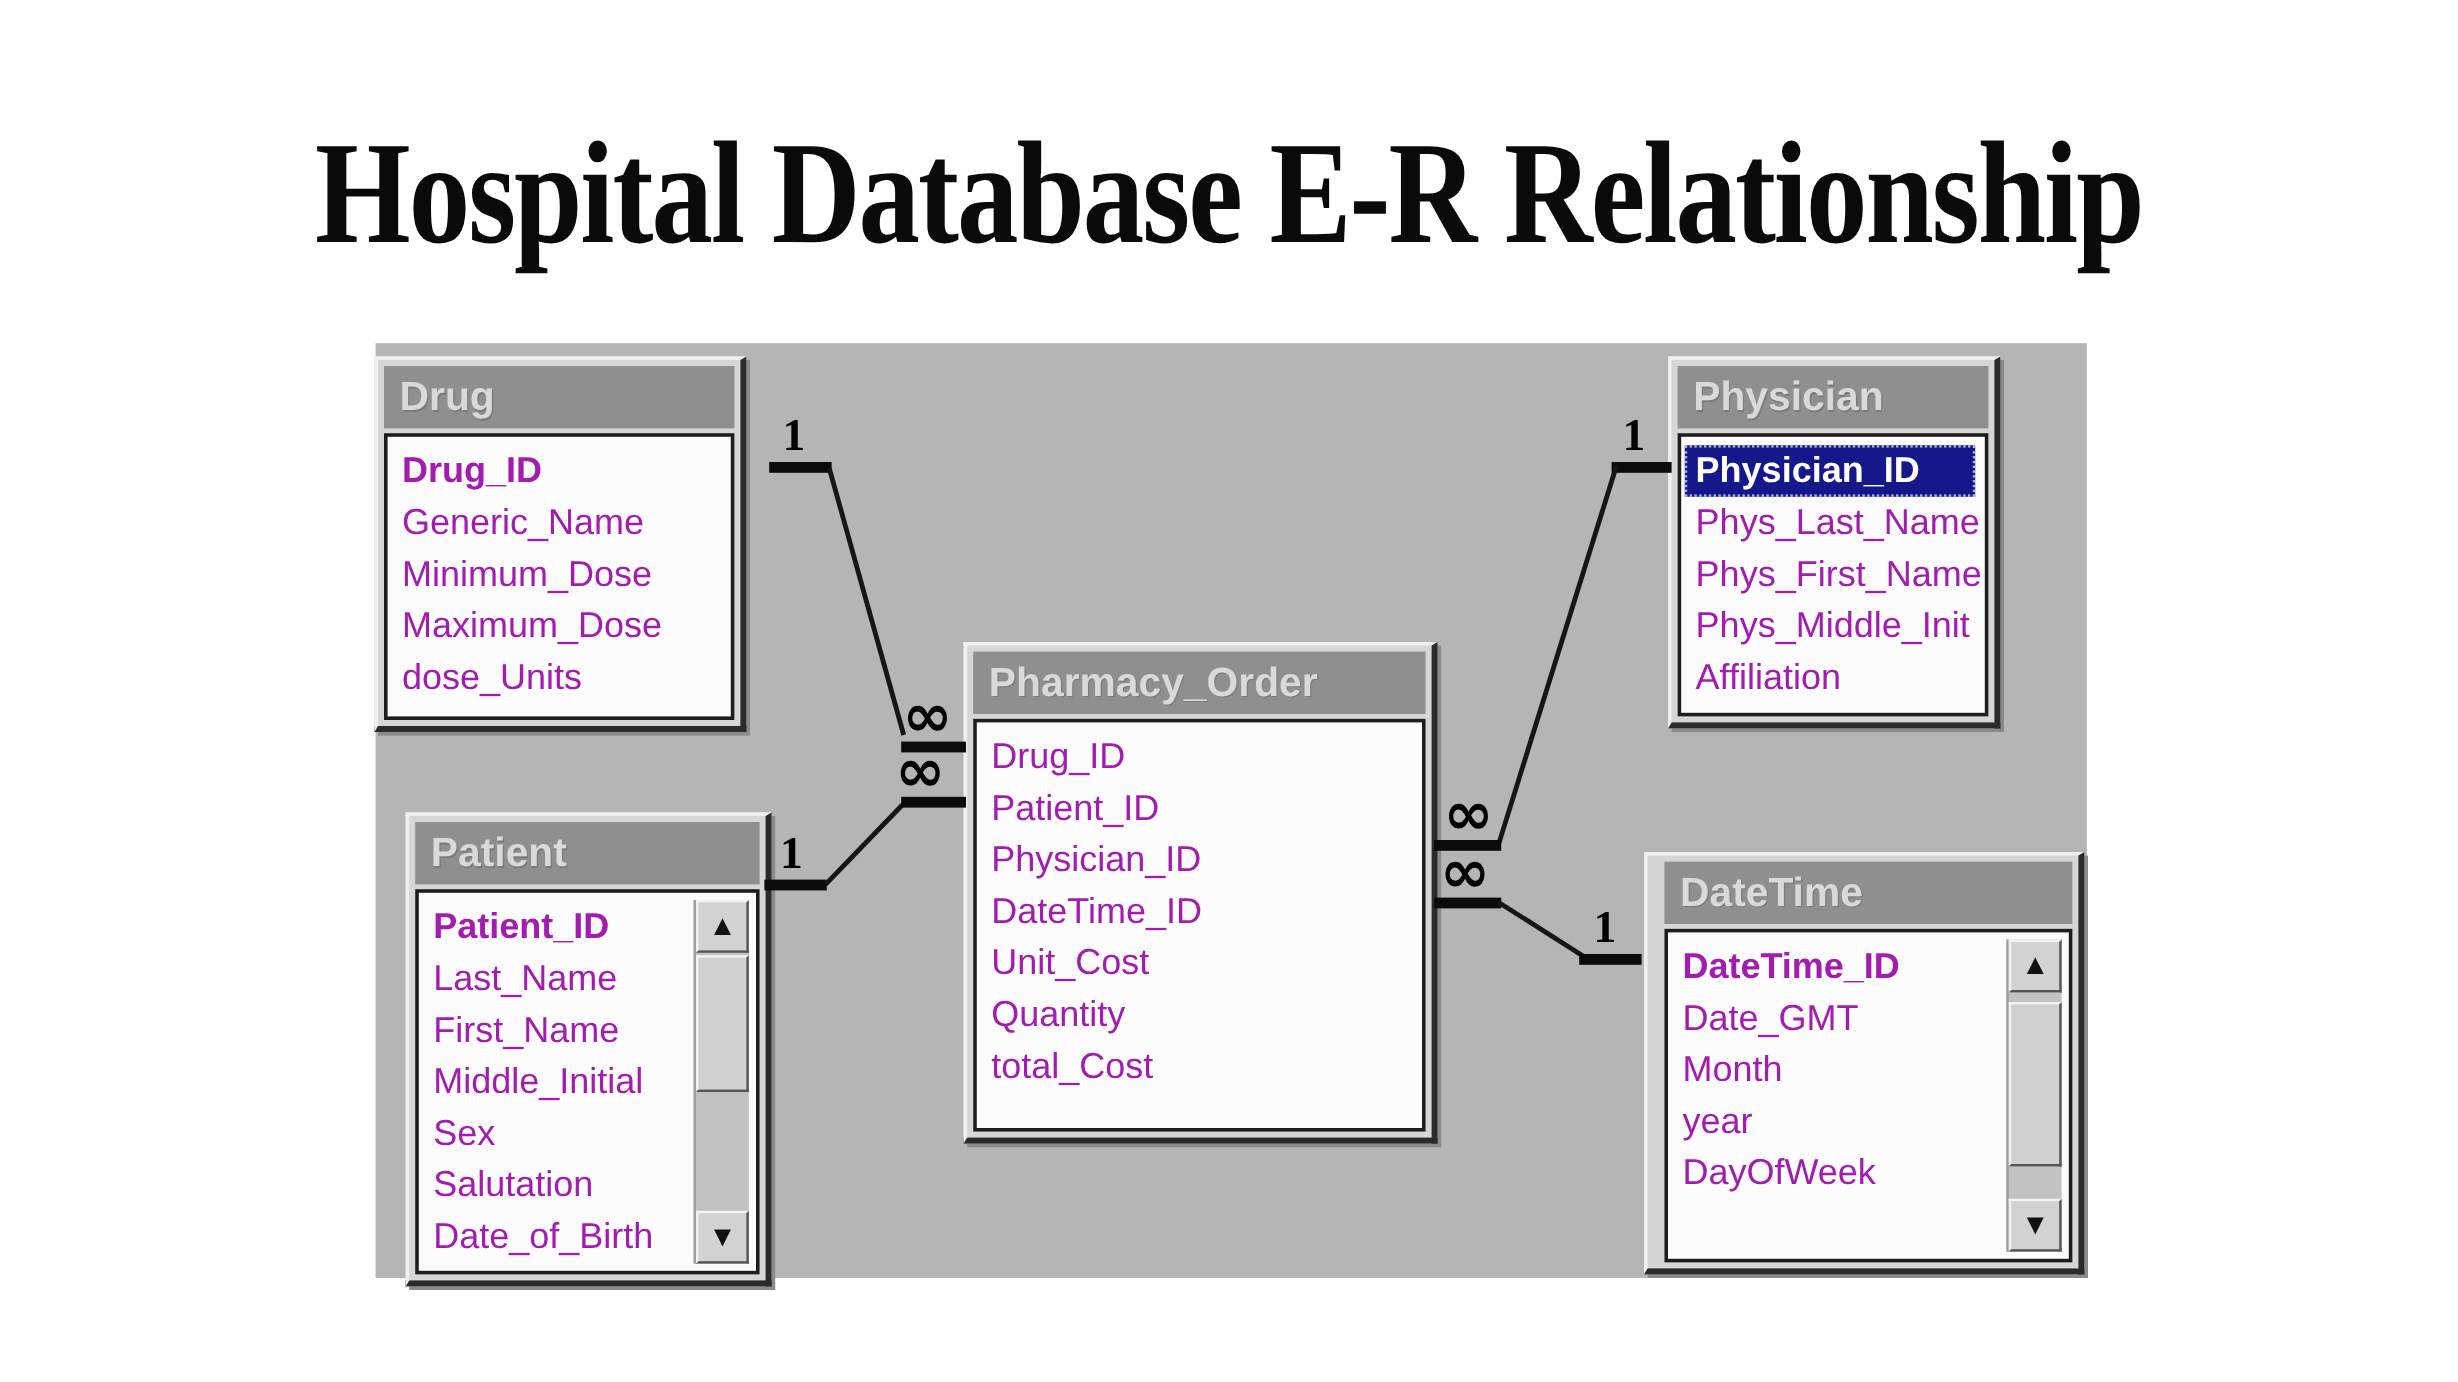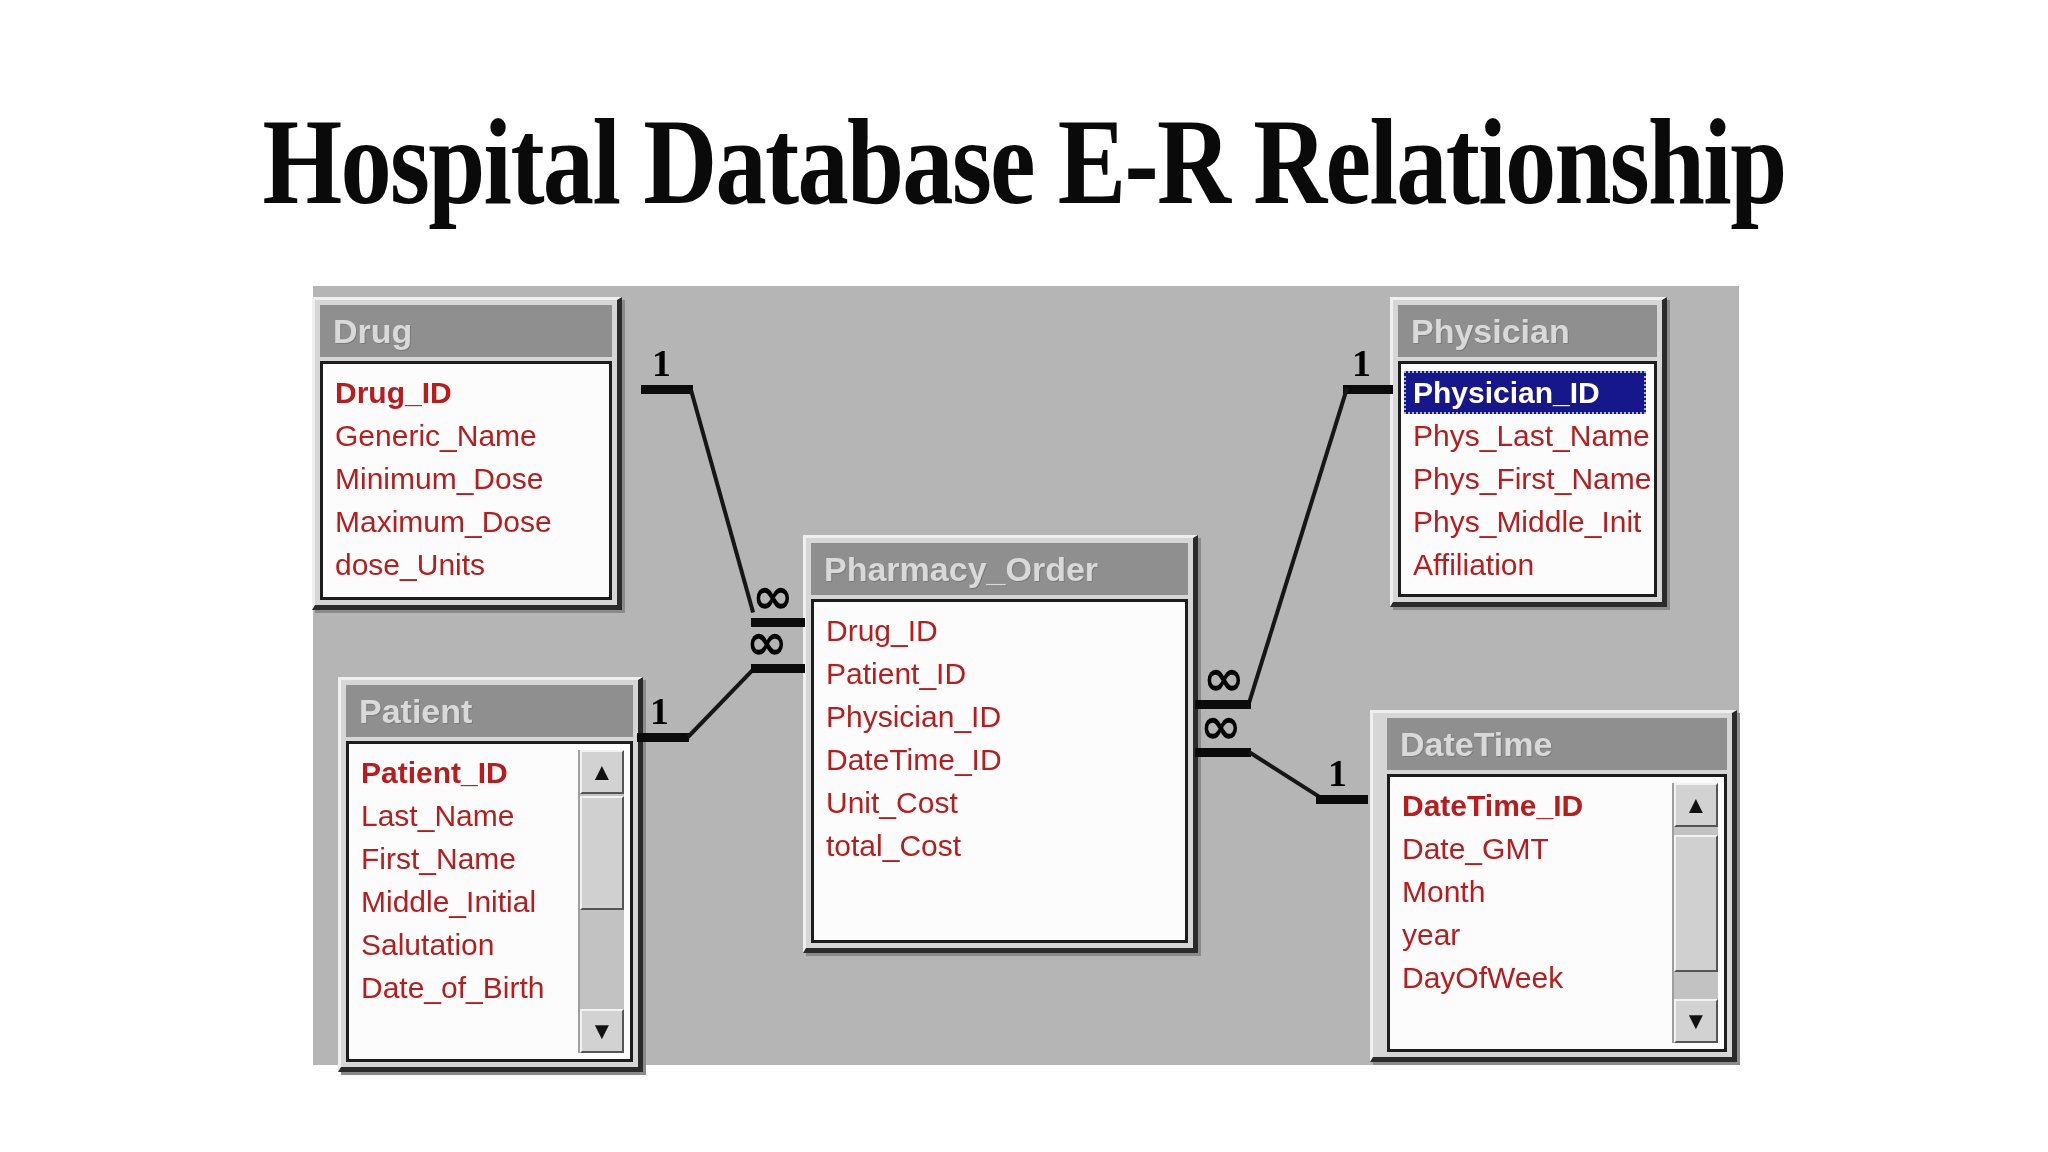--- a/index.html
+++ b/index.html
@@ -14,21 +14,21 @@
   
   .table-frame{position:absolute;box-sizing:border-box;background:#d6d6d6;
     border-top:3px solid #efefef;border-left:3px solid #efefef;
     border-right:5px solid #2b2b2b;border-bottom:5px solid #2b2b2b;
     box-shadow:3px 3px 0 #8a8a8a;padding:5px;display:flex;flex-direction:column;}
   .table-title{height:52px;line-height:52px;background:#8f8f8f;color:#d9d9d9;
     font-weight:bold;font-size:34px;padding-left:13px;flex:0 0 auto;
     text-shadow:1px 1px 0 #7a7a7a;}
   .table-body{flex:1 1 auto;margin-top:4px;background:#fcfcfc;border:3px solid #1d1d1d;
     padding:7px 0 0 12px;position:relative;overflow:hidden;}
-  .field-row{height:43px;line-height:43px;font-size:30px;color:#b91c1c;white-space:nowrap;}
+  .field-row{height:43px;line-height:43px;font-size:30px;color:#a21caf;white-space:nowrap;}
   .field-row.pk{font-weight:bold;}
   .field-row.hl{background:#17178c;color:#ffffff;font-weight:bold;
     margin:0 8px 0 -9px;padding-left:9px;outline:2px dotted #a8b6dc;outline-offset:-2px;}
   
   .sbar{position:absolute;top:6px;bottom:6px;right:6px;width:44px;background:#c2c2c2;
     border-left:2px solid #9e9e9e;}
   .sb-btn{position:absolute;left:0;width:44px;height:44px;background:#d2d2d2;box-sizing:border-box;
     border-top:2px solid #f2f2f2;border-left:2px solid #f2f2f2;
     border-right:2px solid #555;border-bottom:2px solid #555;
     text-align:center;line-height:40px;font-size:24px;color:#111;}
@@ -64,38 +64,40 @@
       </div>
   </div>
 
   <div class="table-frame" style="left:338px;top:677px;width:305px;height:395px;">
     <div class="table-title">Patient</div>
     <div class="table-body">
       <div class="field-row pk">Patient_ID</div>
         <div class="field-row">Last_Name</div>
         <div class="field-row">First_Name</div>
         <div class="field-row">Middle_Initial</div>
+        <div class="field-row">Sex</div>
         <div class="field-row">Salutation</div>
         <div class="field-row">Date_of_Birth</div>
         <div class="sbar">
         <div class="sb-btn sb-up">▲</div>
         <div class="sb-thumb" style="top:46px;height:114px;"></div>
         <div class="sb-btn sb-down">▼</div>
       </div>
     </div>
   </div>
 
   <div class="table-frame" style="left:803px;top:535px;width:395px;height:418px;">
     <div class="table-title">Pharmacy_Order</div>
     <div class="table-body">
         <div class="field-row">Drug_ID</div>
         <div class="field-row">Patient_ID</div>
         <div class="field-row">Physician_ID</div>
         <div class="field-row">DateTime_ID</div>
         <div class="field-row">Unit_Cost</div>
+        <div class="field-row">Quantity</div>
         <div class="field-row">total_Cost</div>
       </div>
   </div>
 
   <div class="table-frame" style="left:1390px;top:297px;width:277px;height:310px;">
     <div class="table-title">Physician</div>
     <div class="table-body">
         <div class="field-row pk hl">Physician_ID</div>
         <div class="field-row">Phys_Last_Name</div>
         <div class="field-row">Phys_First_Name</div>

